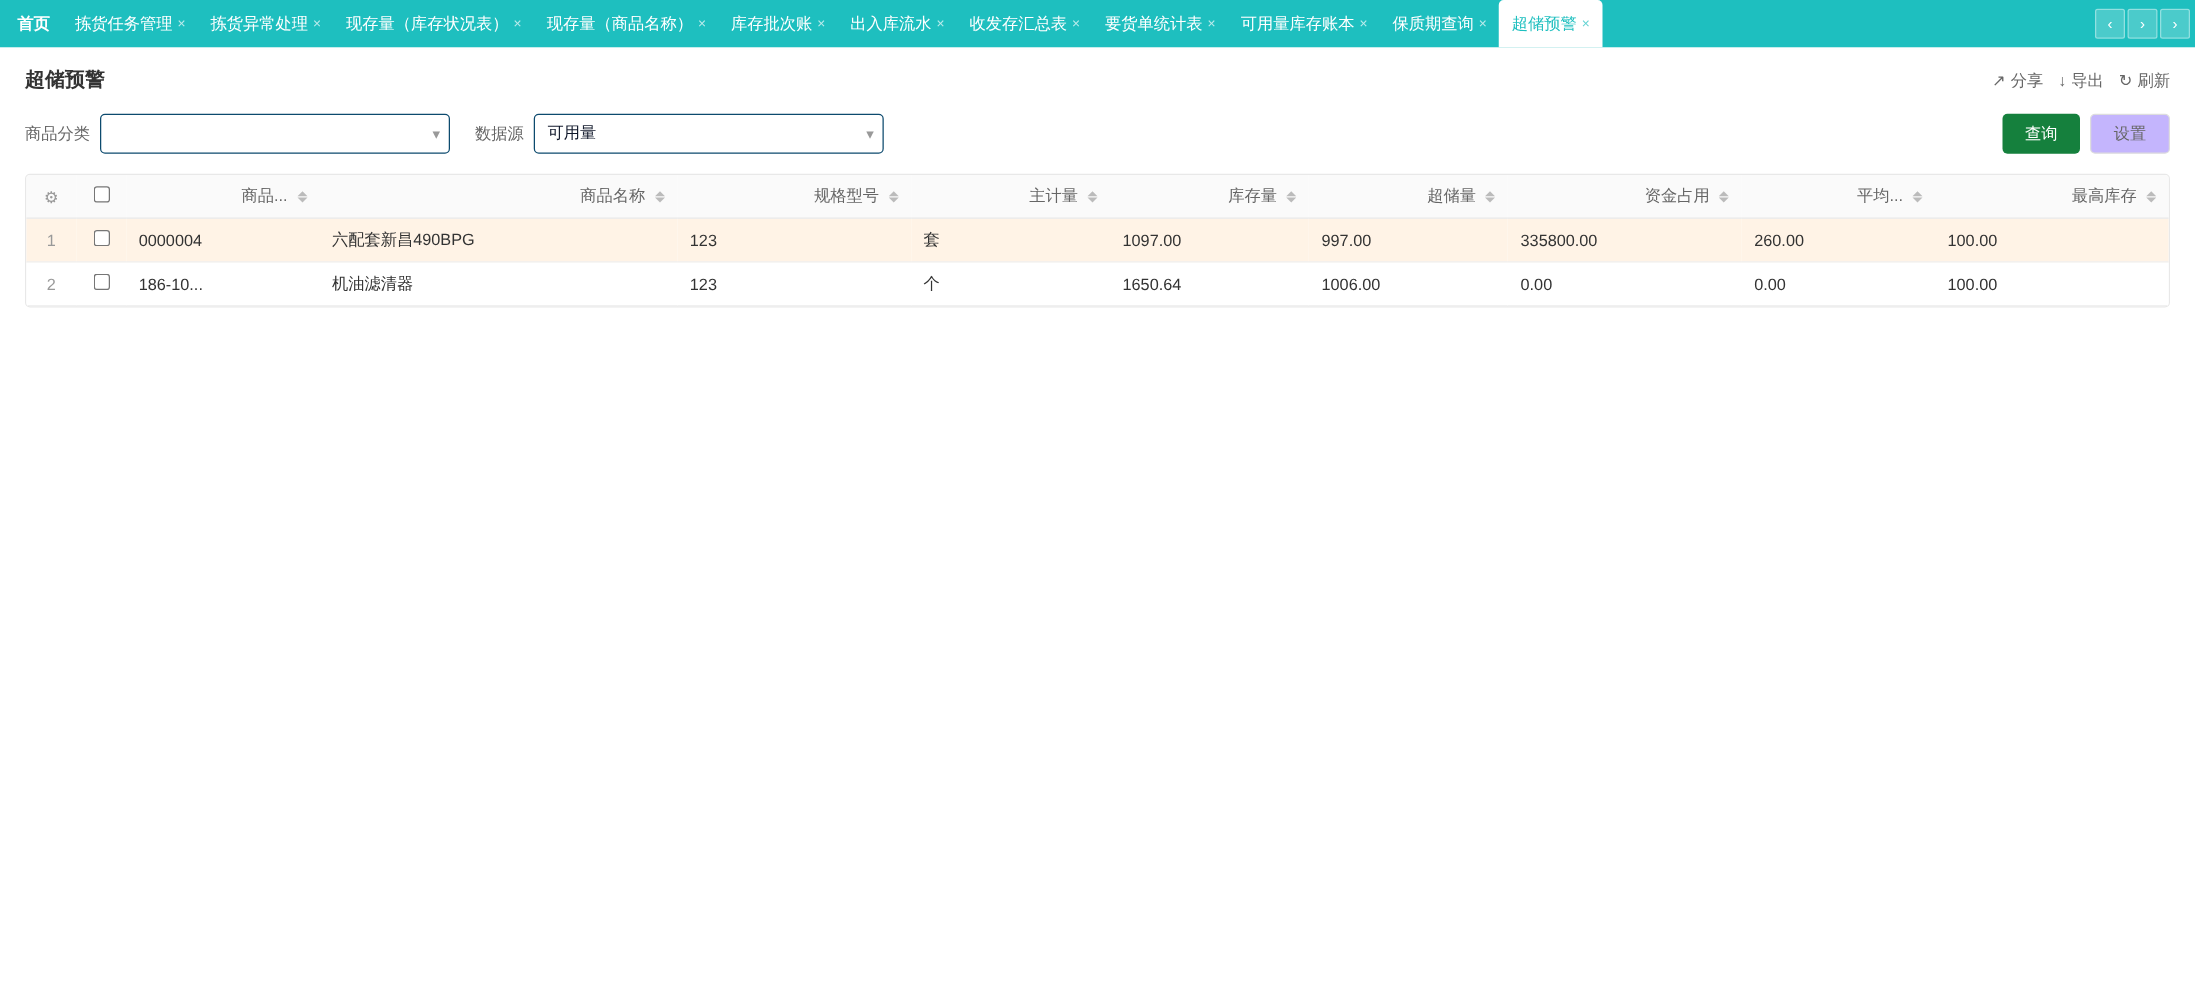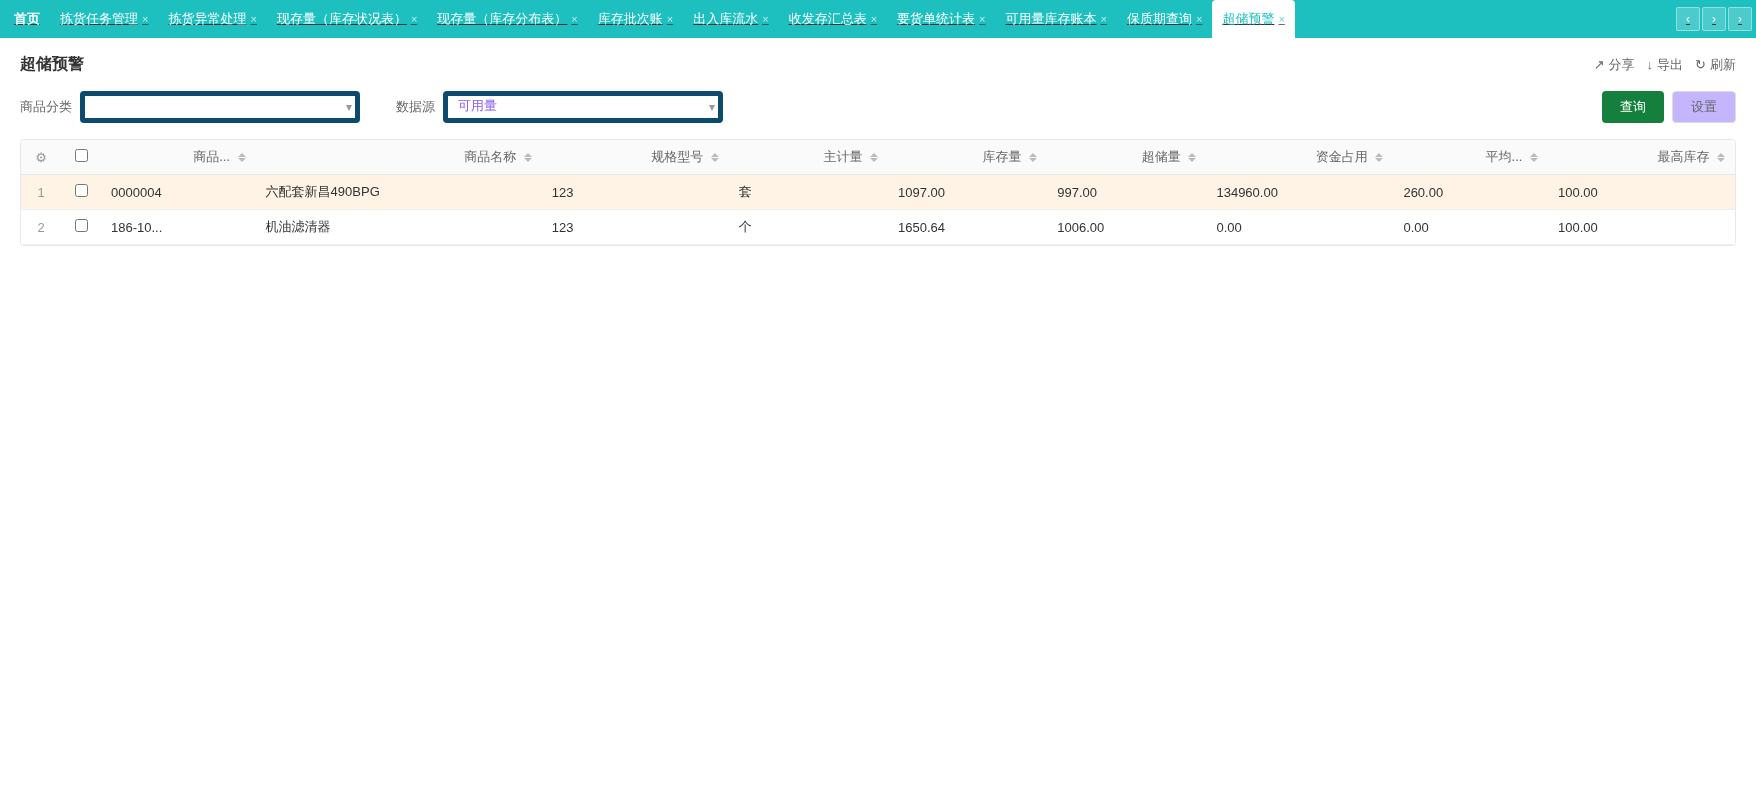--- a/index.html
+++ b/index.html
@@ -7,21 +7,20 @@
 
     
     .top-nav {
       display: flex;
       align-items: center;
       background: #1ebfbf;
       height: 38px;
       padding: 0 4px;
       overflow: hidden;
       white-space: nowrap;
-      text-decoration: underline;
     }
     .nav-item {
       display: inline-flex;
       align-items: center;
       padding: 0 10px;
       height: 38px;
       color: #fff;
       cursor: pointer;
       font-size: 13px;
       gap: 4px;
@@ -85,42 +84,42 @@
       display: flex;
       align-items: center;
       gap: 4px;
       font-size: 13px;
     }
 
     
     .filter-area {
       display: flex;
       align-items: center;
-      gap: 36px;
+      gap: 20px;
       margin-bottom: 16px;
       flex-wrap: wrap;
     }
     .filter-group {
       display: flex;
       align-items: center;
       gap: 8px;
     }
     .filter-label {
       color: #666;
       font-size: 13px;
       white-space: nowrap;
     }
     .filter-select {
       width: 280px;
       height: 32px;
-      border: 5px solid #0c4a6e;
+      border: 1px solid #0c4a6e;
       border-radius: 4px;
       padding: 0 28px 4px 10px;
       font-size: 13px;
-      color: #8b5cf6;
+      color: #0f172a;
       background: #fff;
       cursor: pointer;
       appearance: none;
       position: relative;
     }
     .filter-select-wrap {
       position: relative;
       display: inline-block;
     }
     .filter-select-wrap .chevron {
@@ -243,21 +242,21 @@
   </div>
   <div class="nav-item">
     <span>拣货异常处理</span>
     <span class="close-x">×</span>
   </div>
   <div class="nav-item">
     <span>现存量（库存状况表）</span>
     <span class="close-x">×</span>
   </div>
   <div class="nav-item">
-    <span>现存量（库存分布表）</span>
+    <span>现存量（商品名称）</span>
     <span class="close-x">×</span>
   </div>
   <div class="nav-item">
     <span>库存批次账</span>
     <span class="close-x">×</span>
   </div>
   <div class="nav-item">
     <span>出入库流水</span>
     <span class="close-x">×</span>
   </div>
@@ -414,21 +413,21 @@
       <tbody id="table-body">
       <tr class="highlighted">
     <td class="row-num">1</td>
     <td class="checkbox-cell"><input type="checkbox" style=""></td>
     <td>0000004</td>
     <td>六配套新昌490BPG</td>
     <td>123</td>
     <td>套</td>
     <td>1097.00</td>
     <td>997.00</td>
-    <td>134960.00</td>
+    <td>335800.00</td>
     <td>260.00</td>
     <td>100.00</td>
   </tr>
           <tr>
     <td class="row-num">2</td>
     <td class="checkbox-cell"><input type="checkbox" style=""></td>
     <td>186-10...</td>
     <td>机油滤清器</td>
     <td>123</td>
     <td>个</td>

